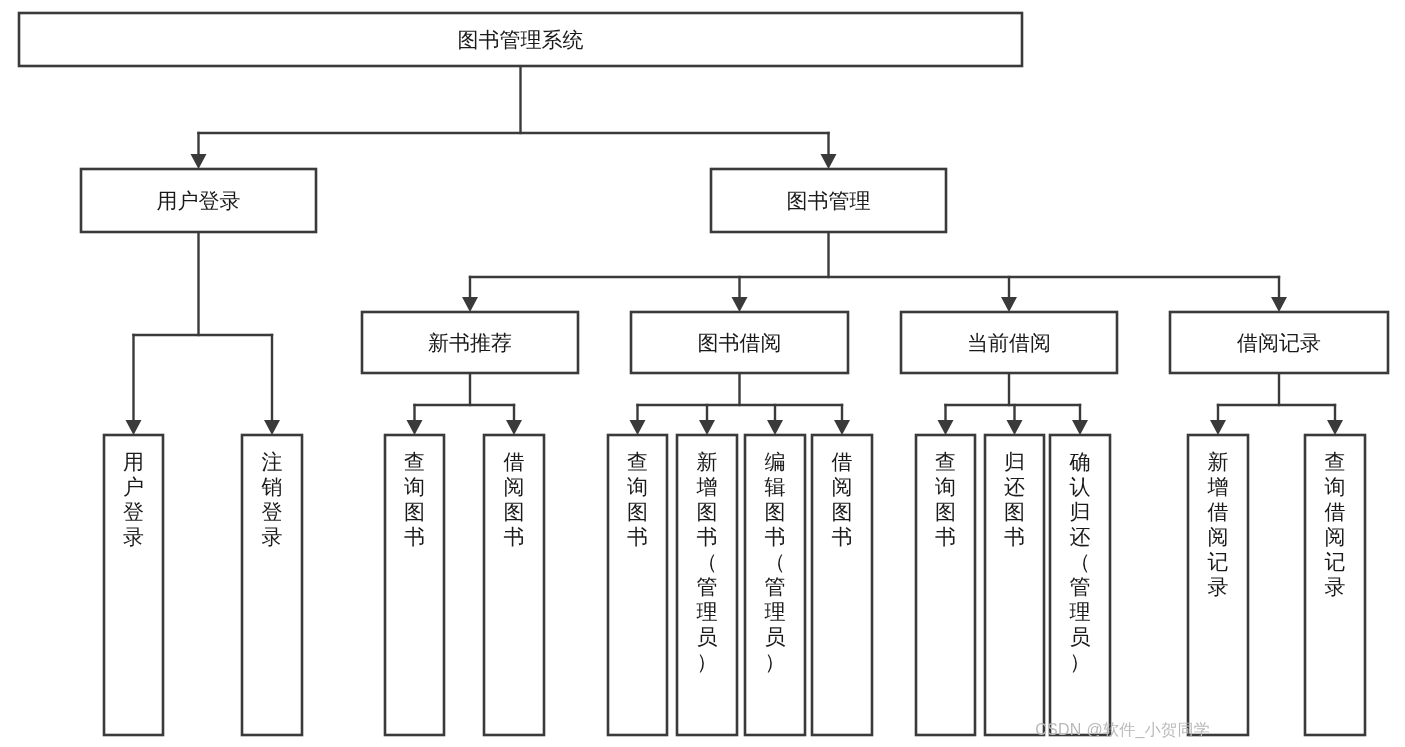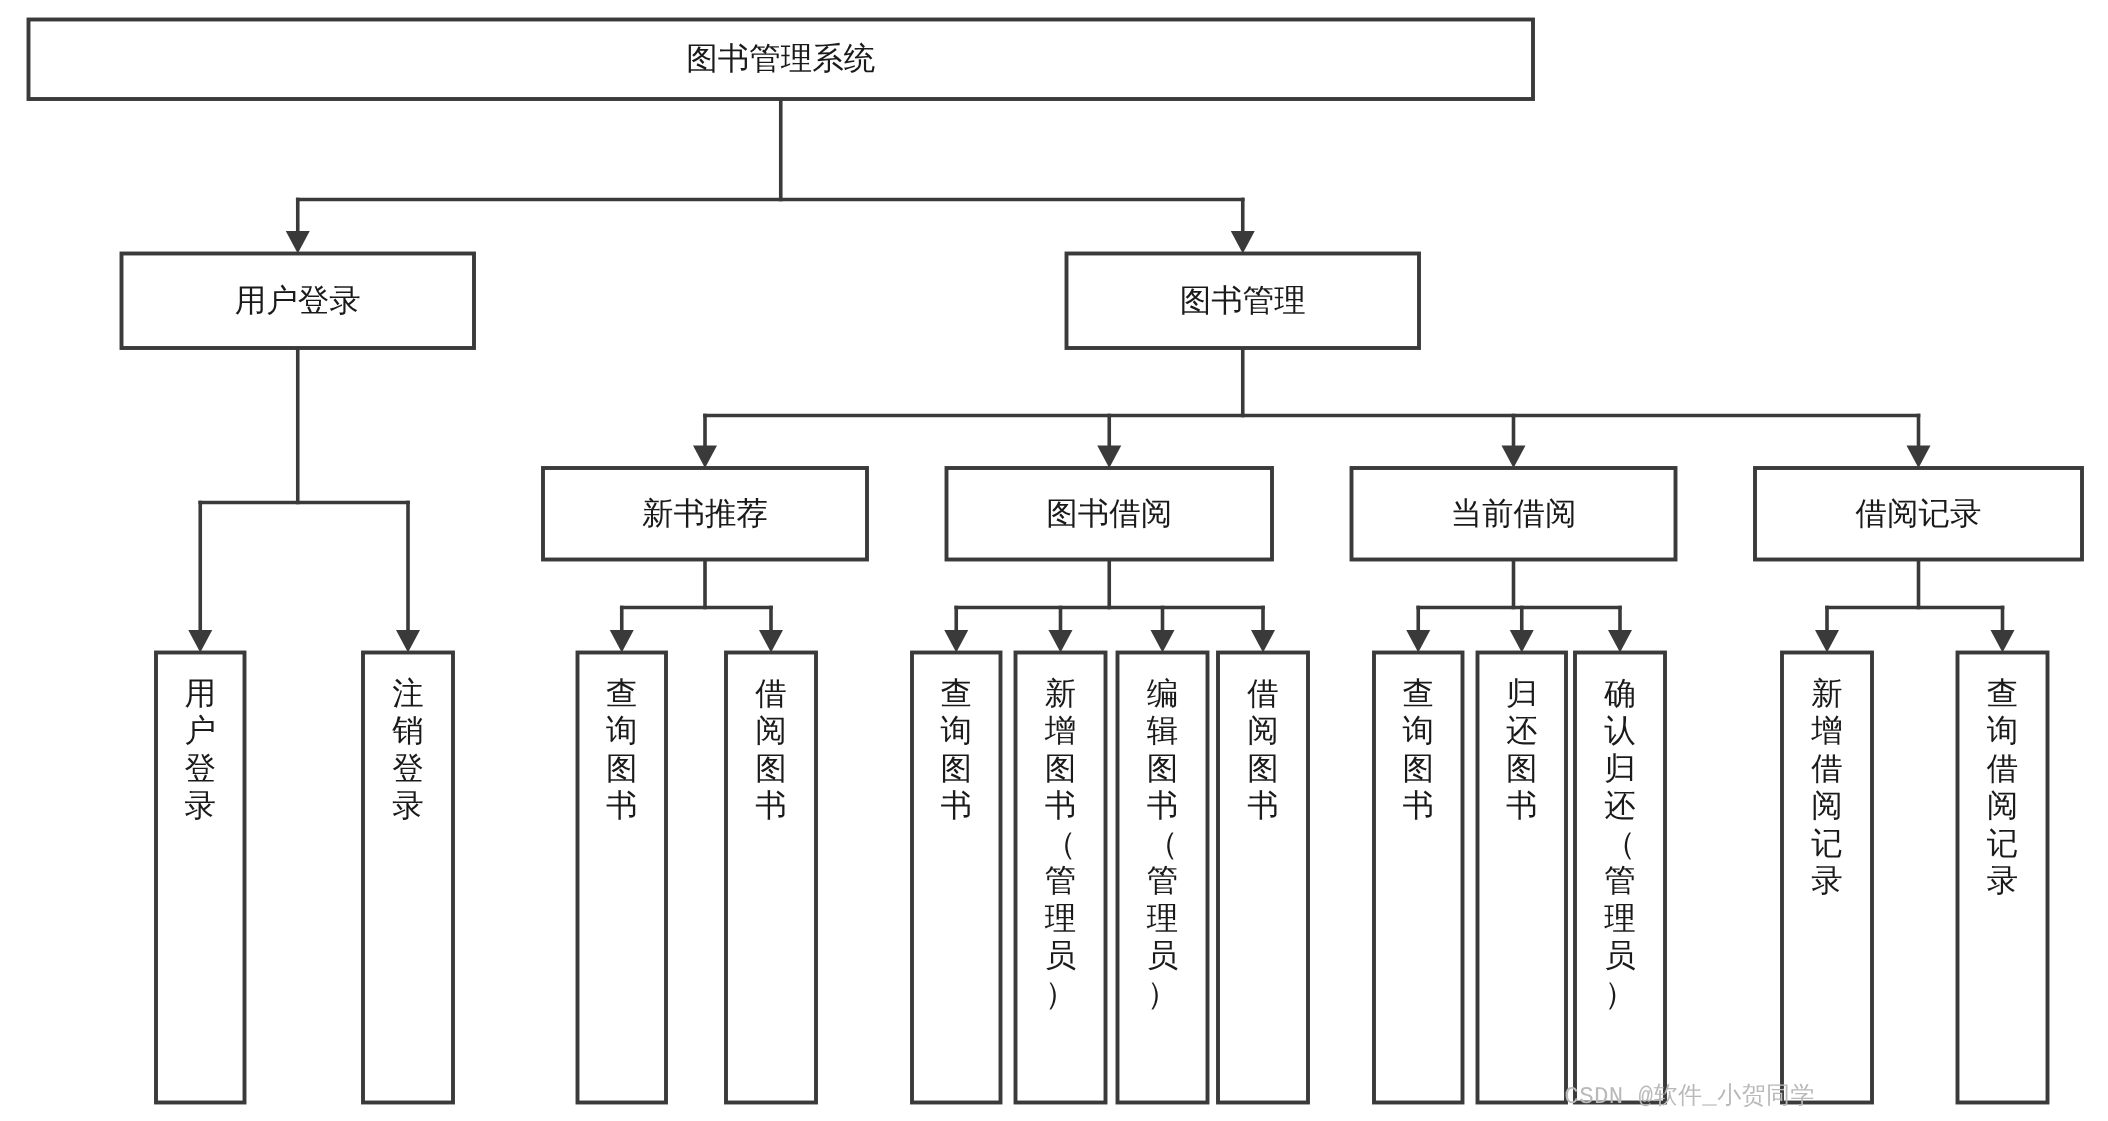--- a/index.html
+++ b/index.html
@@ -52,21 +52,21 @@
   .arrow-head {
     fill: #3a3a3a;
     stroke: none;
   }
   .watermark {
     position: absolute;
     right: 12px;
     bottom: 6px;
     color: #b9b9b9;
     font-size: 16px;
-    font-family: Liberation Mono, monospace;
+    font-family: Liberation Sans, sans-serif;
     white-space: nowrap;
     letter-spacing: 0.3px;
   }
 </style>
 </head>
 <body>
 
 <div id="diagram-root">
   <svg id="flowchart" viewBox="0 0 1405 747" xmlns="http://www.w3.org/2000/svg">
     <g id="connector-layer">

